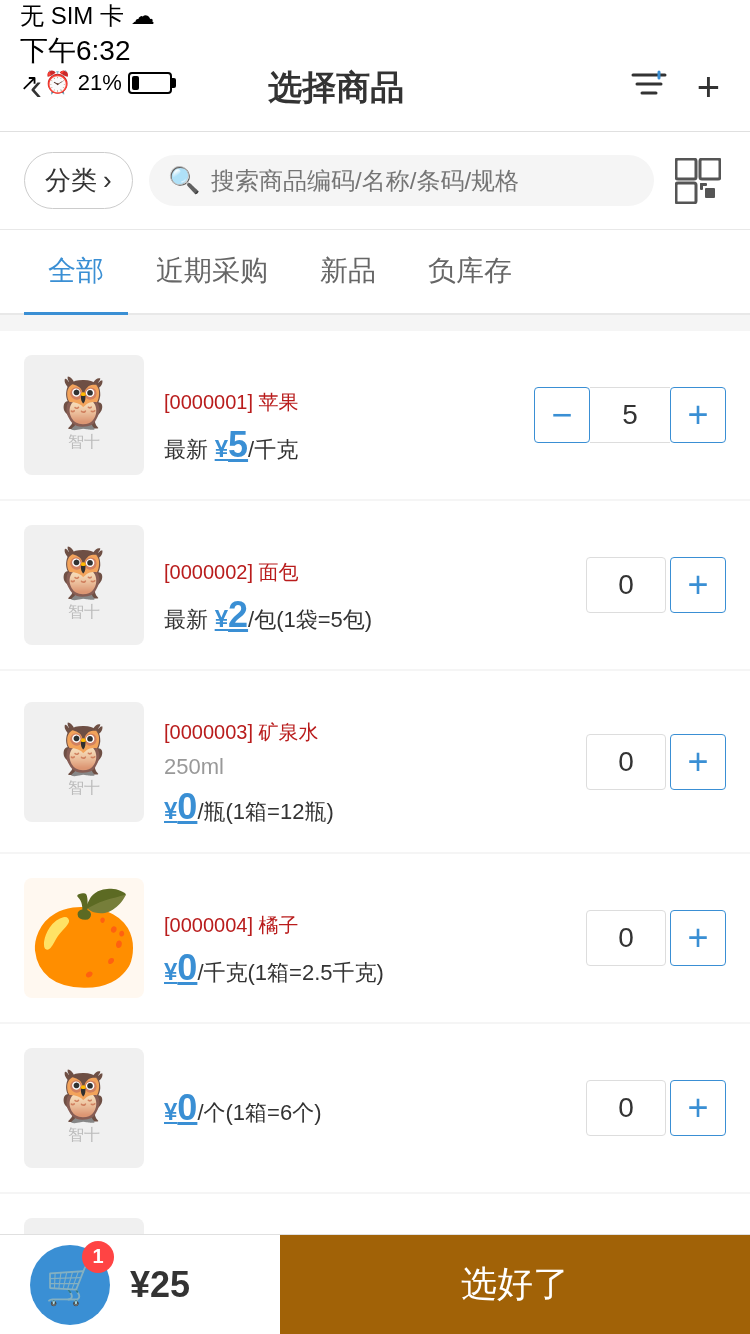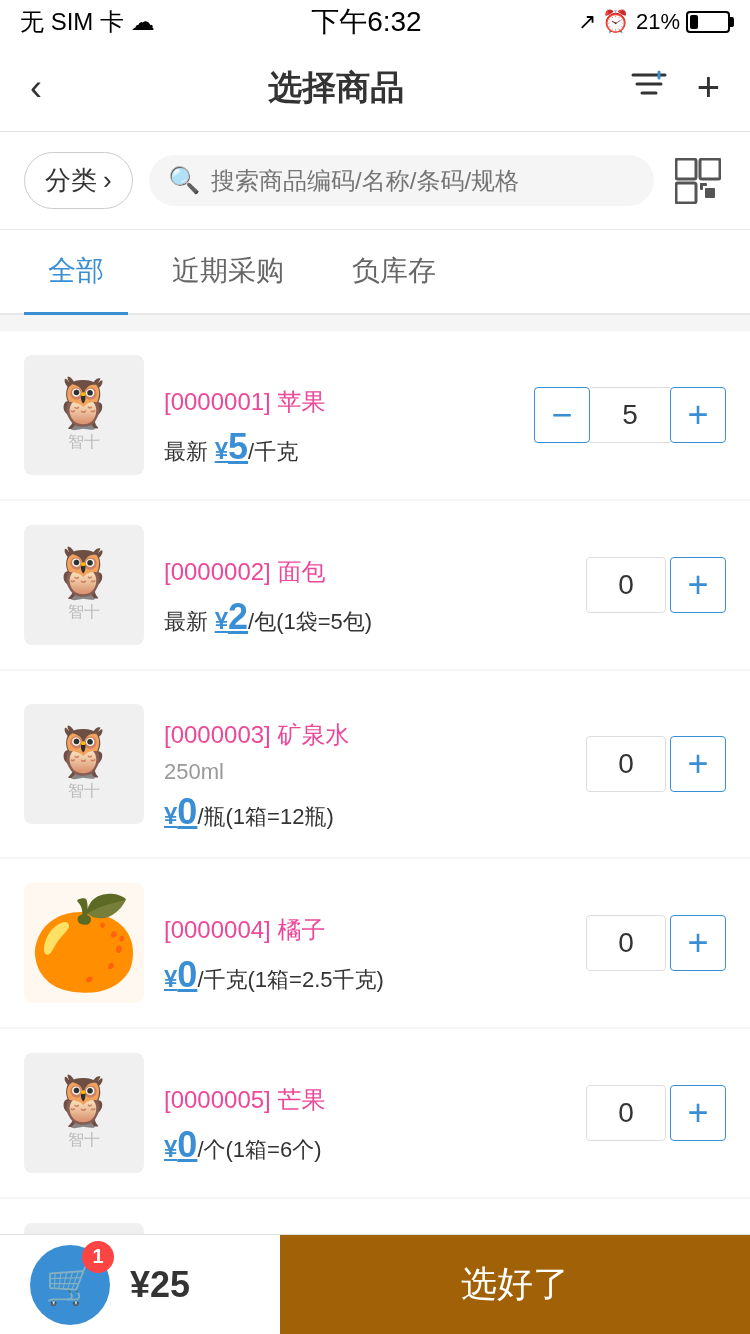--- a/index.html
+++ b/index.html
@@ -11,25 +11,25 @@
       background: #f5f5f5;
       font-size: 28px;
       color: #333;
     }
 
     
     .status-bar {
       height: 44px;
       background: #fff;
       display: flex;
-      align-items: center;
       justify-content: space-between;
       padding: 0 20px;
       font-size: 24px;
       color: #000;
+      flex-direction: column;
     }
     .status-left { display: flex; align-items: center; gap: 8px; }
     .status-center { font-size: 28px; font-weight: 500; }
     .status-right { display: flex; align-items: center; gap: 6px; font-size: 22px; }
     .battery-icon {
       width: 44px; height: 22px; border: 2px solid #000; border-radius: 4px; position: relative;
       display: inline-flex; align-items: center; padding: 2px;
     }
     .battery-icon::after {
       content: ''; position: absolute; right: -6px; top: 50%; transform: translateY(-50%);
@@ -88,21 +88,21 @@
     .scan-btn {
       flex-shrink: 0; width: 56px; height: 56px; display: flex; align-items: center; justify-content: center;
       border: none; background: transparent; cursor: pointer;
     }
 
     
     .tab-bar {
       background: #fff;
       display: flex;
       padding: 0 24px;
-      gap: 20px;
+      gap: 4px;
       border-bottom: 2px solid #e8e8e8;
     }
     .tab-item {
       padding: 22px 24px;
       font-size: 28px;
       color: #666;
       cursor: pointer;
       border-bottom: 3px solid transparent;
       margin-bottom: -2px;
       background: none; border-left: none; border-right: none; border-top: none;
@@ -130,21 +130,21 @@
       overflow: hidden;
     }
     .owl-placeholder {
       display: flex; flex-direction: column; align-items: center; justify-content: center;
       width: 100%; height: 100%;
     }
     .owl-icon { font-size: 50px; color: #bbb; line-height: 1; }
     .owl-text { font-size: 16px; color: #bbb; margin-top: 4px; }
 
     .product-info { flex: 1; min-width: 0; }
-    .product-name { font-size: 24px; color: #ec4899; font-weight: 500; margin-bottom: 8px; margin-top: 24px; }
+    .product-name { font-size: 20px; color: #b91c1c; font-weight: 500; margin-bottom: 8px; margin-top: 24px; }
     .product-spec { font-size: 22px; color: #999; margin-bottom: 6px; }
     .product-price { font-size: 24px; color: #333; }
     .price-latest { color: #333; font-size: 22px; }
     .price-value { color: #3a8fd4; font-size: 36px; font-weight: 600; text-decoration: underline; }
     .price-unit { color: #333; font-size: 22px; }
     .price-symbol { color: #3a8fd4; font-size: 24px; font-weight: 600; text-decoration: underline; }
     .price-zero { color: #3a8fd4; font-size: 36px; font-weight: 600; text-decoration: underline; }
 
     .product-qty { display: flex; align-items: center; gap: 0; flex-shrink: 0; }
     .qty-minus, .qty-plus {
@@ -245,20 +245,21 @@
       <rect x="30" y="30" width="10" height="10" fill="#555" rx="1"></rect>
       <rect x="25" y="25" width="7" height="3" fill="#555" rx="1"></rect>
       <rect x="25" y="25" width="3" height="7" fill="#555" rx="1"></rect>
     </svg>
   </button>
 </div>
 
 <div class="tab-bar">
   <button class="tab-item active">全部</button>
   <button class="tab-item">近期采购</button>
+  <button class="tab-item">新品</button>
   <button class="tab-item">负库存</button>
 </div>
 
 <div class="divider"></div>
 
 <div class="product-list">
 
   <div class="product-item">
     <div class="product-image">
       <div class="owl-placeholder">
@@ -345,23 +346,20 @@
   </div>
 
   <div class="product-item">
     <div class="product-image">
       <div class="owl-placeholder">
         <span class="owl-icon">🦉</span>
         <span class="owl-text">智十</span>
       </div>
     </div>
     <div class="product-info">
-      <div class="product-name">
-        <span>[0000005]</span> <span>芒果</span>
-      </div>
       <div class="product-price">
         <span class="price-symbol">¥</span><span class="price-zero">0</span><span class="price-unit">/个(1箱=6个)</span>
       </div>
     </div>
     <div class="product-qty">
       <input class="qty-input" type="text" value="0" style="border-radius: 4px; border: 1px solid rgb(221, 221, 221);">
       <button class="qty-plus" style="margin-left:4px;">+</button>
     </div>
   </div>
 

